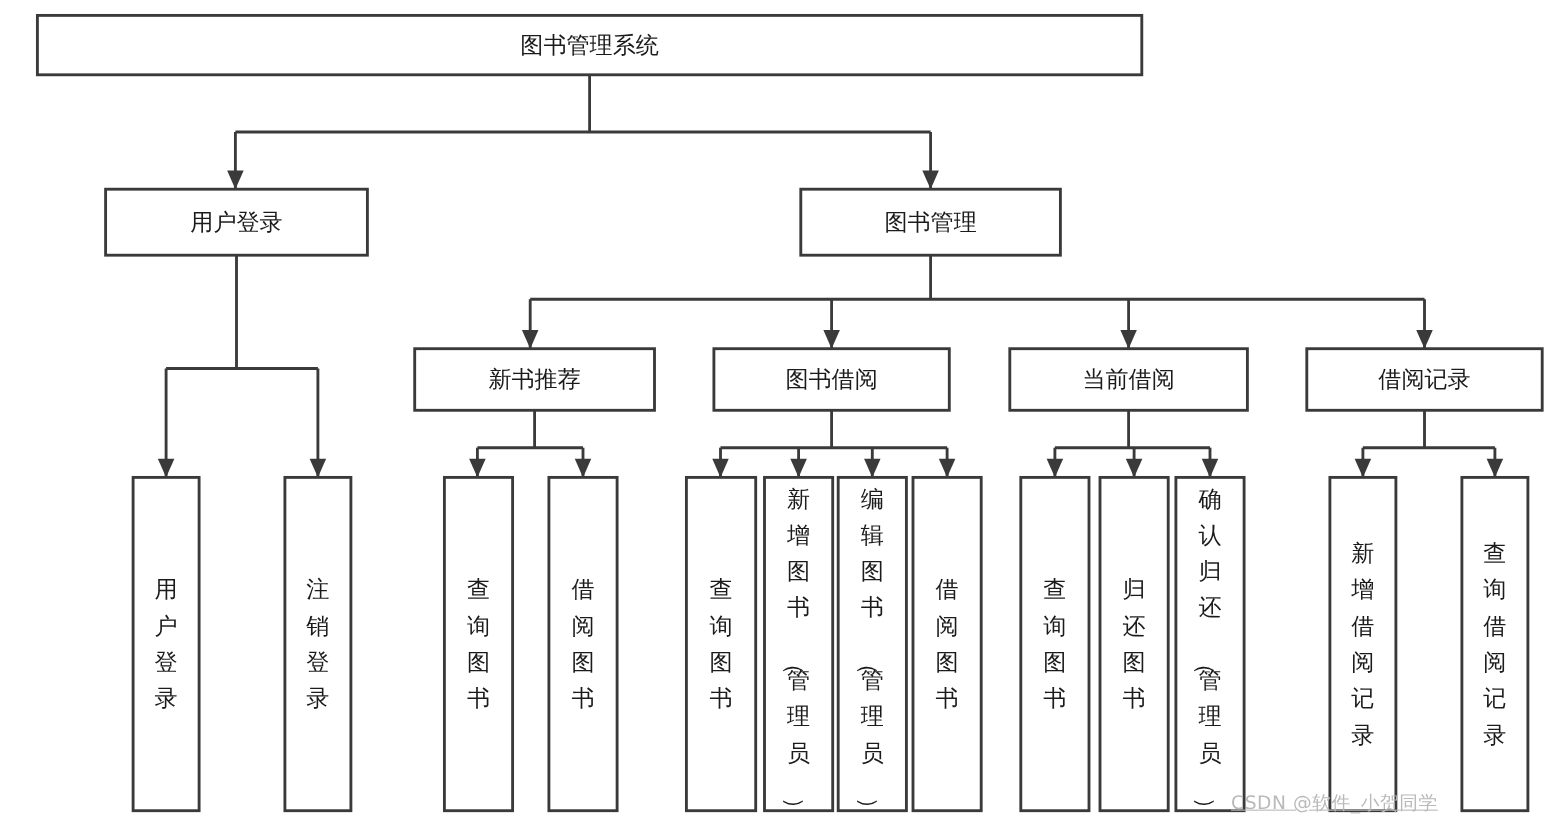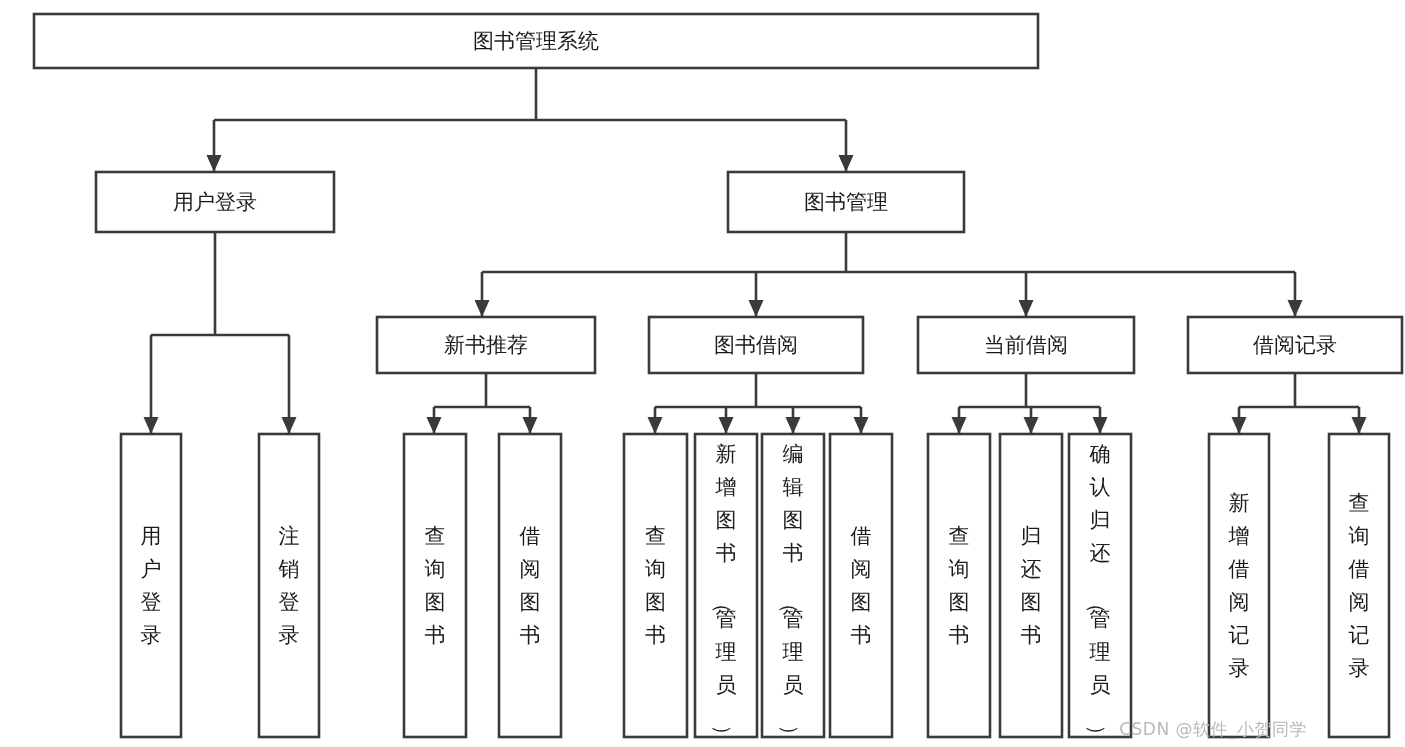--- a/index.html
+++ b/index.html
@@ -63,20 +63,21 @@
     position: absolute;
     right: 12px;
     bottom: 6px;
     font-family: "DejaVu Sans", "Liberation Sans", sans-serif;
     font-size: 17px;
     color: #b9b9b9;
     letter-spacing: 0.5px;
     user-select: none;
     pointer-events: none;
     white-space: nowrap;
+    text-decoration: underline;
   }
 </style>
 </head>
 <body>
 
 <div id="diagram-root">
   <svg id="tree-svg" viewBox="0 0 1405 747">
     <g id="connectors-layer">
         <g>
           <line x1="520" y1="68" x2="520" y2="120" class="connector"></line>

